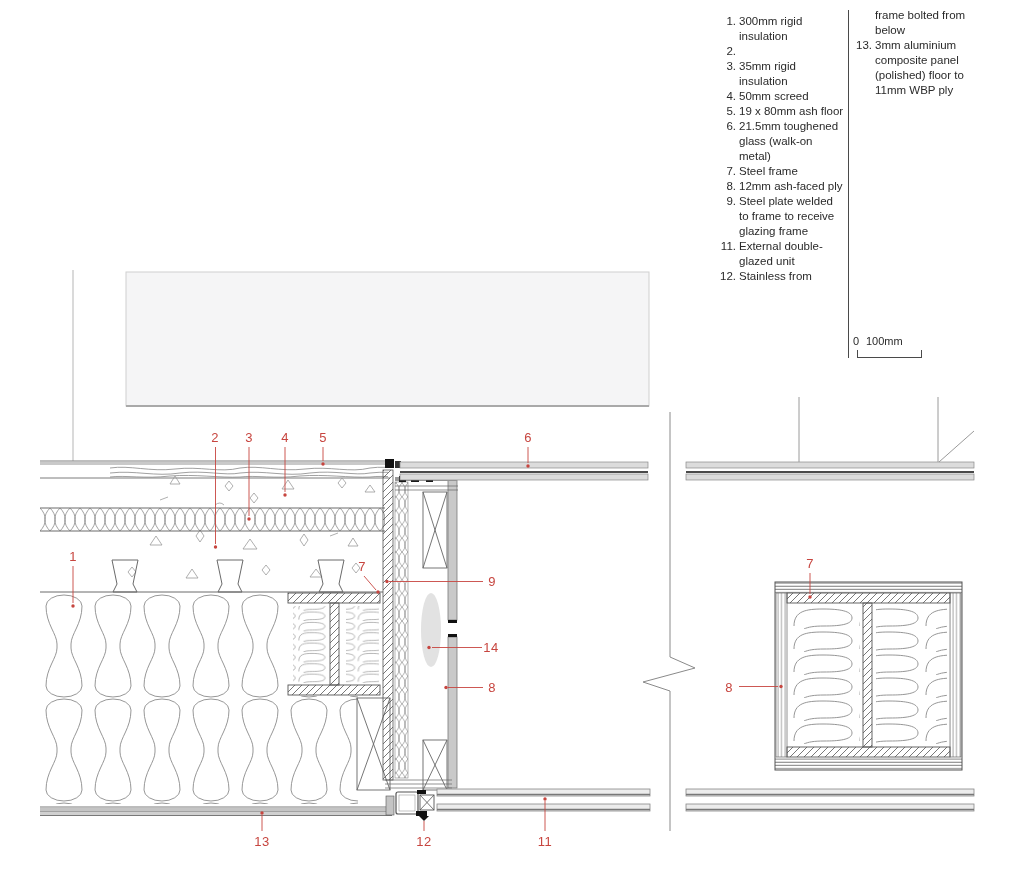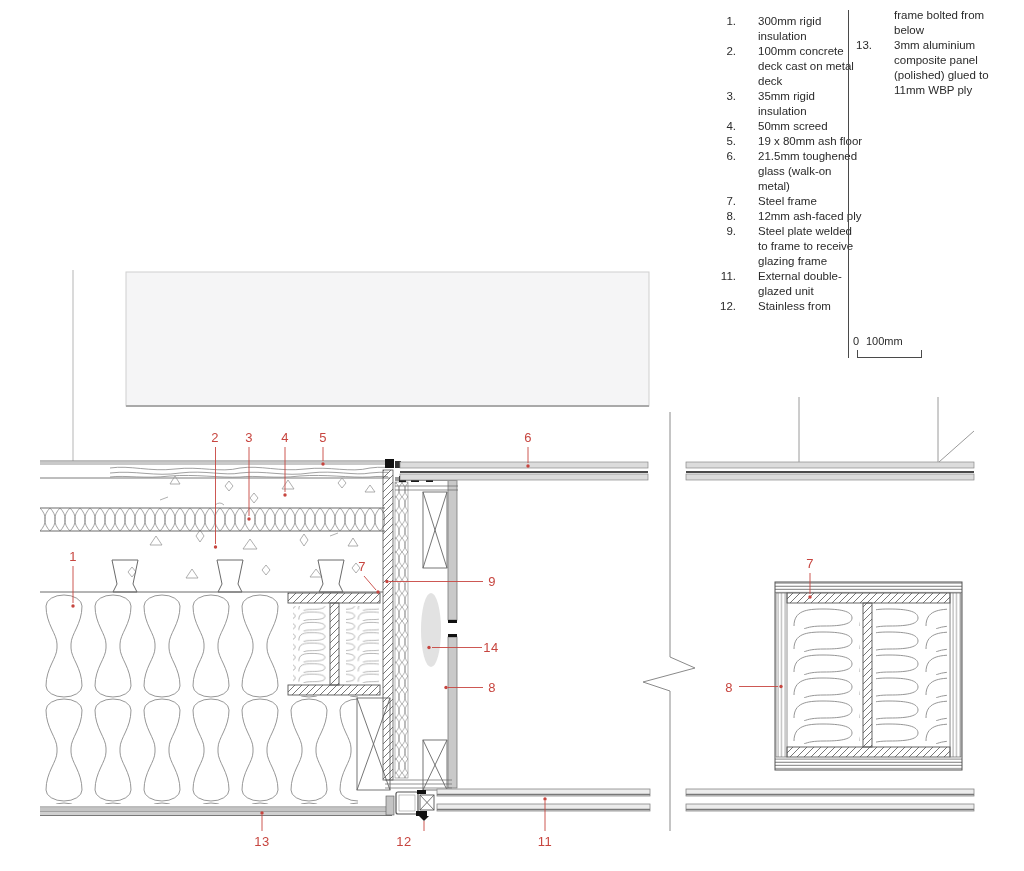--- a/index.html
+++ b/index.html
@@ -9,21 +9,21 @@
   }
   *{margin:0;padding:0;box-sizing:border-box;}
   html,body{width:1024px;height:871px;background:#ffffff;overflow:hidden;
     font-family:"Liberation Sans", sans-serif;}
   .page{position:relative;width:1024px;height:871px;background:#fff;}
   svg{position:absolute;left:0;top:0;}
   
   .legend-col{position:absolute;list-style:none;}
   .legend-col li{display:flex;font-size:11.5px;line-height:15px;color:var(--legend-text);}
   .legend-col li .num{width:26px;text-align:right;flex:0 0 auto;}
-  .legend-col li .txt{margin-left:22px;width:106px;}
+  .legend-col li .txt{margin-left:3px;width:106px;}
   .legend-col.col2 li .num{width:22px;}
   .legend-col.col2 li .txt{width:110px;}
   .legend-divider{position:absolute;left:848px;top:10px;width:1px;height:348px;background:#4a4a4a;}
   .scale-label{position:absolute;font-size:11px;color:var(--legend-text);}
   .scale-bracket{position:absolute;left:857px;top:350px;width:65px;height:8px;
     border-left:1px solid #4a4a4a;border-right:1px solid #4a4a4a;border-bottom:1px solid #4a4a4a;}
   
   .callout{position:absolute;font-size:13px;color:var(--accent-red);transform:translateX(-50%);
     letter-spacing:0.4px;}
   .leader{stroke:var(--accent-red);stroke-width:0.9;fill:none;}
@@ -256,33 +256,32 @@
   <div class="callout" style="left:215px;top:430px">2</div>
   <div class="callout" style="left:249px;top:430px">3</div>
   <div class="callout" style="left:285px;top:430px">4</div>
   <div class="callout" style="left:323px;top:430px">5</div>
   <div class="callout" style="left:528px;top:430px">6</div>
   <div class="callout" style="left:362px;top:559px">7</div>
   <div class="callout" style="left:492px;top:574px">9</div>
   <div class="callout" style="left:491px;top:640px">14</div>
   <div class="callout" style="left:492px;top:680px">8</div>
   <div class="callout" style="left:262px;top:834px">13</div>
-  <div class="callout" style="left:404px;top:834px">12</div>
+  <div class="callout" style="left:424px;top:834px">12</div>
   <div class="callout" style="left:545px;top:834px">11</div>
   <div class="callout" style="left:810px;top:556px">7</div>
   <div class="callout" style="left:729px;top:680px">8</div>
 
   <ul class="legend-col col1" style="left:710px;top:14px">
     <li>
         <span class="num">1.</span>
         <span class="txt">300mm rigid insulation</span>
       </li>
     <li>
         <span class="num">2.</span>
-        <span class="txt">100mm concrete deck cast on metal deck</span>
       </li>
     <li>
         <span class="num">3.</span>
         <span class="txt">35mm rigid insulation</span>
       </li>
     <li>
         <span class="num">4.</span>
         <span class="txt">50mm screed</span>
       </li>
     <li>
@@ -317,21 +316,21 @@
 
   <div class="legend-divider"></div>
 
   <ul class="legend-col col2" style="left:850px;top:8px">
     <li>
         <span class="num"></span>
         <span class="txt">frame bolted from below</span>
       </li>
     <li>
         <span class="num">13.</span>
-        <span class="txt">3mm aluminium composite panel (polished) glued to 11mm WBP ply</span>
+        <span class="txt">3mm aluminium composite panel (polished) floor to 11mm WBP ply</span>
       </li>
   </ul>
 
   <div class="scale-label" style="left:853px;top:335px">0</div>
   <div class="scale-label" style="left:866px;top:335px">100mm</div>
   <div class="scale-bracket"></div>
 
 </div>
 
 </body></html>

